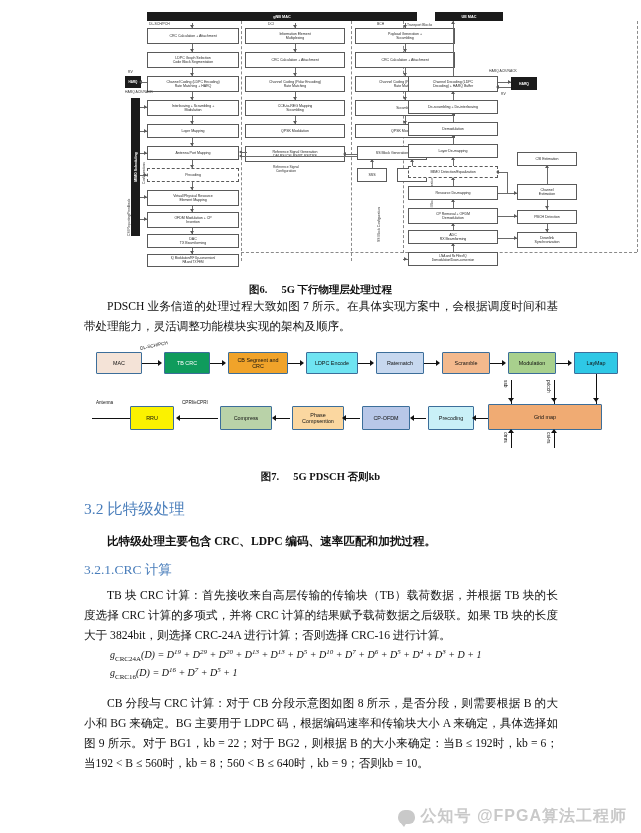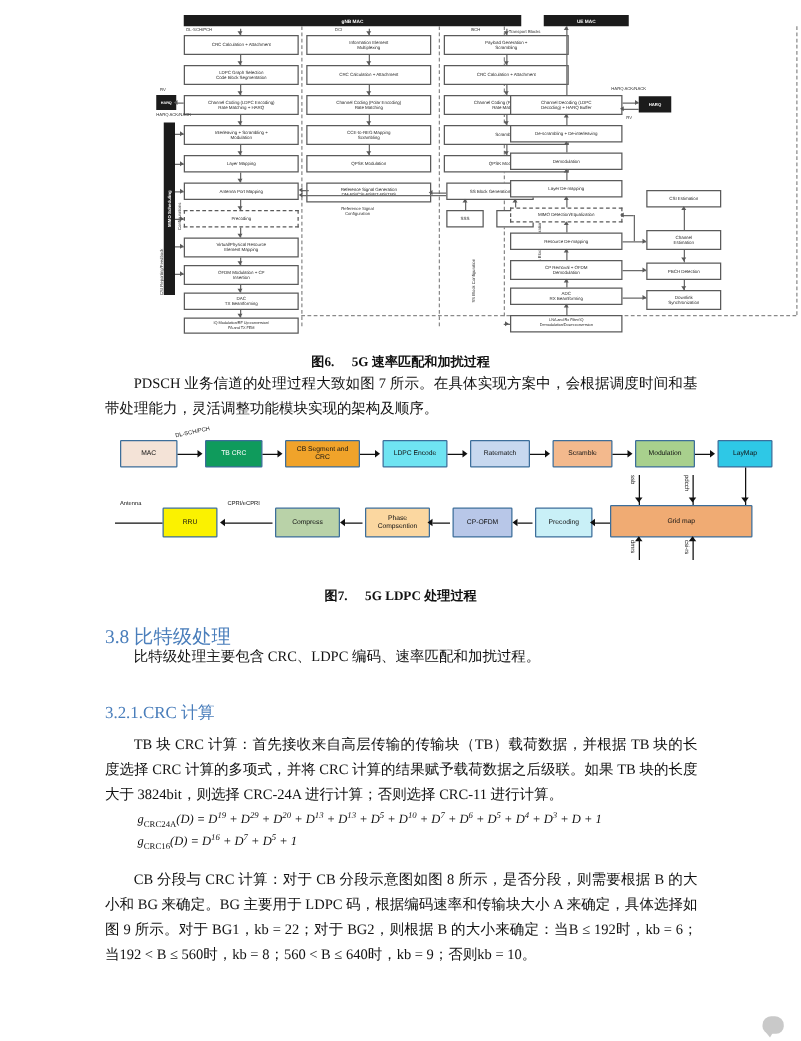--- a/index.html
+++ b/index.html
@@ -326,21 +326,21 @@
   <div class="ar ar-l" style="left:371px;top:158px;"></div>
   <div class="ln lnh" style="left:373px;top:70px;width:13px;"></div>
   <div class="ar ar-r" style="left:383px;top:68px;"></div>
   <div class="ln lnh" style="left:373px;top:75px;width:13px;"></div>
   <div class="ar ar-l" style="left:371px;top:73px;"></div>
   <div class="ln lnh" style="left:278px;top:247px;width:5px;"></div>
   <div class="ar ar-r" style="left:279px;top:245px;"></div>
 </div>
 
 <div class="cap" style="top:283px;">
-  <span class="num">图6.</span><span>5G 速率匹配和加扰过程</span>
+  <span class="num">图6.</span><span>5G 下行物理层处理过程</span>
 </div>
 
 <div class="para" style="top:297px;">PDSCH 业务信道的处理过程大致如图 7 所示。在具体实现方案中，会根据调度时间和基带处理能力，灵活调整功能模块实现的架构及顺序。</div>
 
 <div id="fig7">
 
   <div class="cb" style="left:12px;top:12px;width:46px;height:22px;background:#f4e3d7;">MAC</div>
   <div class="cb" style="left:80px;top:12px;width:46px;height:22px;background:#0f9b5c;color:#fff;">TB CRC</div>
   <div class="cb" style="left:144px;top:12px;width:60px;height:22px;background:#f0a32a;white-space:pre-line;">CB Segment and
 CRC</div>
@@ -400,29 +400,30 @@
 
   <div class="ln lnv" style="left:427px;top:90px;height:18px;"></div>
   <div class="ar ar-u" style="left:424px;top:89px;"></div>
   <div class="vtag" style="left:424px;top:92px;">dmrs</div>
   <div class="ln lnv" style="left:470px;top:90px;height:18px;"></div>
   <div class="ar ar-u" style="left:467px;top:89px;"></div>
   <div class="vtag" style="left:467px;top:92px;">csi-rs</div>
 </div>
 
 <div class="cap" style="top:470px;">
-  <span class="num">图7.</span><span>5G LDPC 处理过程</span>
+  <span class="num">图7.</span><span>5G PDSCH 否则kb</span>
 </div>
 
-<div class="h2" style="top:499px;">3.8 比特级处理</div>
-<div class="para" style="top:516px;">比特级处理主要包含 CRC、LDPC 编码、速率匹配和加扰过程。</div>
+<div class="h2" style="top:499px;">3.2 比特级处理</div>
+<div class="para" style="top:532px;font-weight:bold;">比特级处理主要包含 CRC、LDPC 编码、速率匹配和加扰过程。</div>
 
 <div class="h3" style="top:561px;">3.2.1.CRC 计算</div>
-<div class="para" style="top:586px;">TB 块 CRC 计算：首先接收来自高层传输的传输块（TB）载荷数据，并根据 TB 块的长度选择 CRC 计算的多项式，并将 CRC 计算的结果赋予载荷数据之后级联。如果 TB 块的长度大于 3824bit，则选择 CRC-24A 进行计算；否则选择 CRC-11 进行计算。</div>
+<div class="para" style="top:586px;">TB 块 CRC 计算：首先接收来自高层传输的传输块（TB）载荷数据，并根据 TB 块的长度选择 CRC 计算的多项式，并将 CRC 计算的结果赋予载荷数据之后级联。如果 TB 块的长度大于 3824bit，则选择 CRC-24A 进行计算；否则选择 CRC-16 进行计算。</div>
 
 <div class="eq" style="top:648px;left:110px;">g<sub>CRC24A</sub>(D) = D<sup>19</sup> + D<sup>29</sup> + D<sup>20</sup> + D<sup>13</sup> + D<sup>13</sup> + D<sup>5</sup> + D<sup>10</sup> + D<sup>7</sup> + D<sup>6</sup> + D<sup>5</sup> + D<sup>4</sup> + D<sup>3</sup> + D + 1</div>
 <div class="eq" style="top:666px;left:110px;">g<sub>CRC16</sub>(D) = D<sup>16</sup> + D<sup>7</sup> + D<sup>5</sup> + 1</div>
 
 <div class="para" style="top:694px;">CB 分段与 CRC 计算：对于 CB 分段示意图如图 8 所示，是否分段，则需要根据 B 的大小和 BG 来确定。BG 主要用于 LDPC 码，根据编码速率和传输块大小 A 来确定，具体选择如图 9 所示。对于 BG1，kb = 22；对于 BG2，则根据 B 的大小来确定：当B ≤ 192时，kb = 6；当192 &lt; B ≤ 560时，kb = 8；560 &lt; B ≤ 640时，kb = 9；否则kb = 10。</div>
 
 <div id="footer">
   <span class="wc"></span>
+  <span>公知号 @FPGA算法工程师</span>
 </div>
 
 </body></html>

